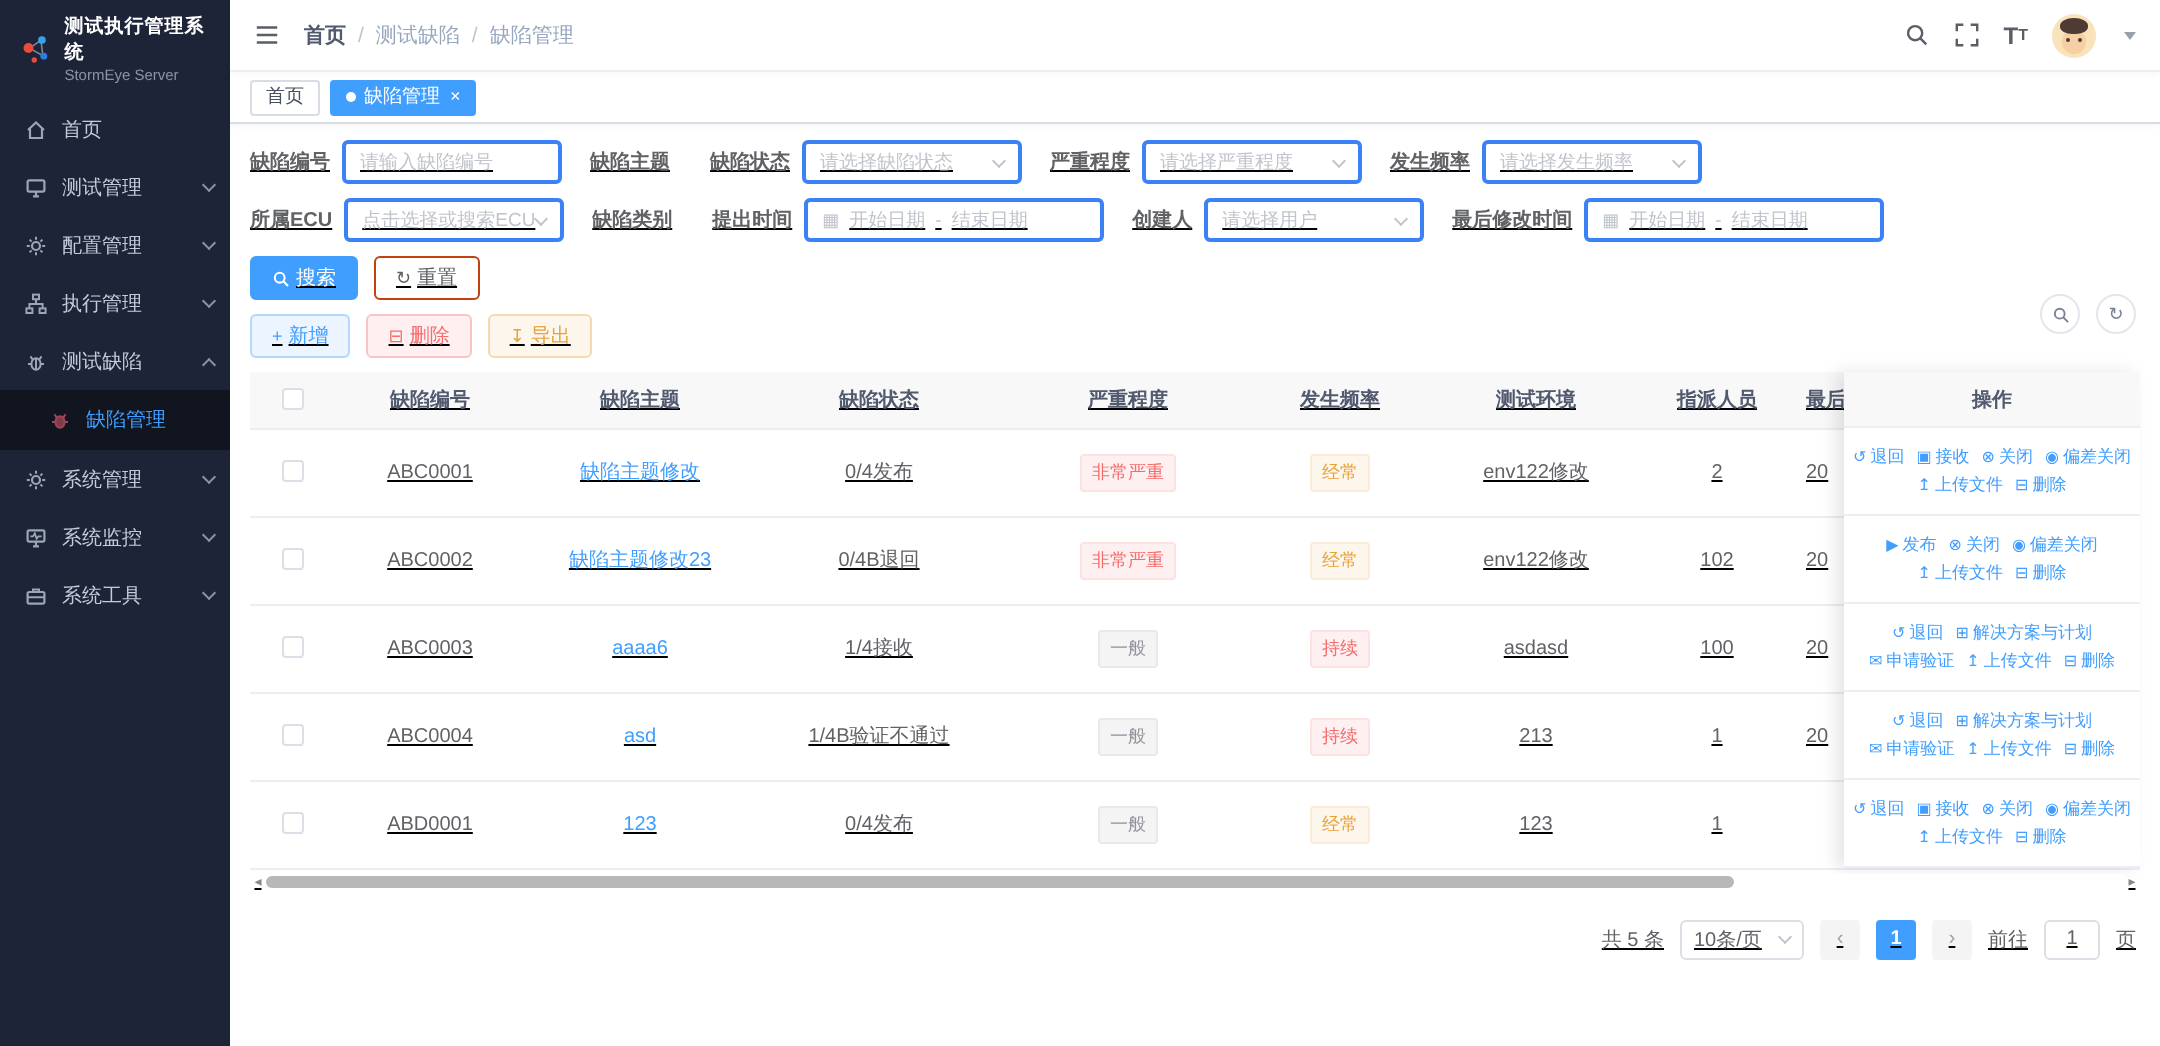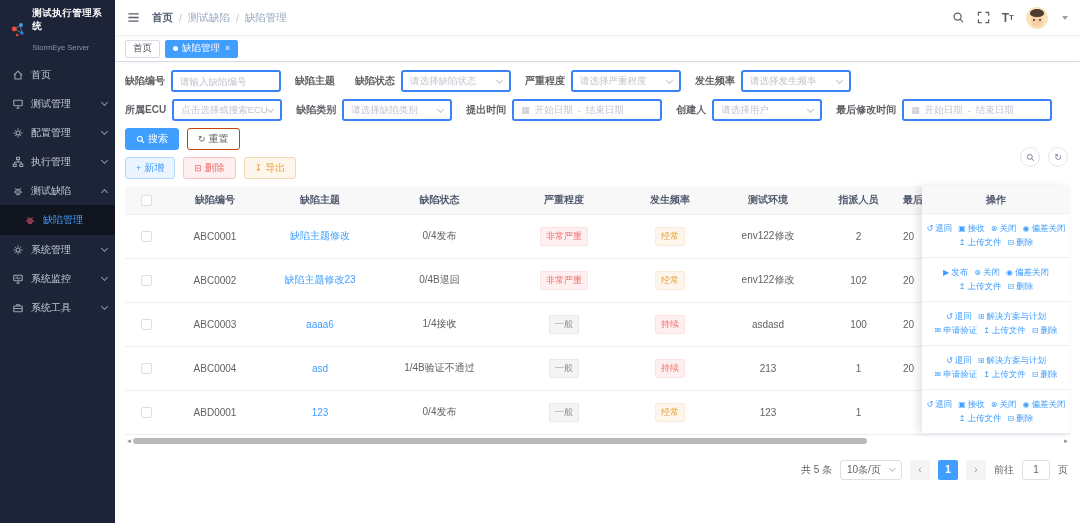--- a/index.html
+++ b/index.html
@@ -5,21 +5,21 @@
   * { margin:0; padding:0; box-sizing:border-box; }
   html,body { width:1080px; height:523px; overflow:hidden; background:#fff;
     font-family:"Liberation Sans","DejaVu Sans",sans-serif; }
   .app { display:flex; width:1080px; height:523px;border-radius:11px; }
 
   
   .sidebar { width:115px; height:523px; background:#1d2438; flex:0 0 115px; overflow:hidden; }
   .logo { display:flex; align-items:center; gap:5px; padding:7px 6px 8px 8px; }
   .logo-txt { display:flex; flex-direction:column; }
   .logo-title { color:#fff; font-size:9.5px; font-weight:bold; letter-spacing:.5px; }
-  .logo-sub { color:#8a94a6; font-size:7.5px; margin-top:10px; }
+  .logo-sub { color:#8a94a6; font-size:7.5px; margin-top:0; }
   .menu-item { display:flex; align-items:center; height:29px; padding:0 8px 0 12px;
     color:#c3cbd9; font-size:10px; cursor:pointer; }
   .menu-item .mi-label { flex:1; margin-left:7px; }
   .menu-item svg { flex:0 0 12px; }
   .chev { width:5px; height:5px; border-right:1px solid #8a94a6; border-bottom:1px solid #8a94a6;
     transform:rotate(45deg); margin-top:-3px; }
   .chev.up { transform:rotate(-135deg); margin-top:3px; }
   .submenu { background:#141a29; }
   .submenu .menu-item { padding-left:24px; height:30px; }
   .submenu .menu-item.active { background:#10151f; color:#409eff; }
@@ -52,21 +52,21 @@
     border-top:4px solid #9aa0a9; margin-left:2px; }
 
   .tabbar { height:26px; display:flex; align-items:center; gap:5px; padding:0 10px;
     border-bottom:1px solid #d8dce5; box-shadow:0 1px 3px rgba(0,0,0,.04); }
   .tag { display:inline-flex; align-items:center; height:18px; padding:0 7px; font-size:9.5px;
     border:1px solid #d8dce5; background:#fff; color:#495060; cursor:pointer; border-radius:2px; }
   .tag.active { background:#409eff; border-color:#409eff; color:#fff; }
   .tag .dot { width:5px; height:5px; border-radius:50%; background:#fff; margin-right:4px; }
   .tag .x { margin-left:5px; font-size:9px; line-height:1; }
 
-  .content { flex:1; padding:8px 10px 0 10px; position:relative; min-width:0; }
+  .content { flex:1; padding:8px 10px 0 10px; position:relative; min-width:0;text-decoration:underline; }
 
   
   .frow { display:flex; align-items:center; margin-bottom:7px; }
   .fitem { display:flex; align-items:center; margin-right:14px; }
   .flabel { font-size:10px; font-weight:bold; color:#606266; margin-right:6px; white-space:nowrap; }
   .ctrl { height:22px; border:2px solid #3b82f6; border-radius:3px; background:#fff;
     display:flex; align-items:center; padding:0 7px; font-size:9.5px; color:#c0c4cc; }
   .ctrl input { border:none; outline:none; width:100%; font-size:9.5px; color:#606266;
     font-family:inherit; }
   .ctrl input::placeholder { color:#c0c4cc; }
@@ -333,24 +333,20 @@
       <div class="frow">
         <div class="fitem">
           <span class="flabel">所属ECU</span>
           <span class="ctrl w-select">
             <span>点击选择或搜索ECU</span>
             <span class="sel-caret"></span>
           </span>
         </div>
         <div class="fitem">
           <span class="flabel">缺陷类别</span>
-          <span class="ctrl w-select">
-            <span>请选择缺陷类别</span>
-            <span class="sel-caret"></span>
-          </span>
         </div>
         <div class="fitem">
           <span class="flabel">提出时间</span>
           <span class="ctrl w-date">
             <span class="cal">▦</span>
             <span class="dr-txt">开始日期</span>
             <span class="dr-txt">-</span>
             <span class="dr-txt">结束日期</span>
           </span>
         </div>

